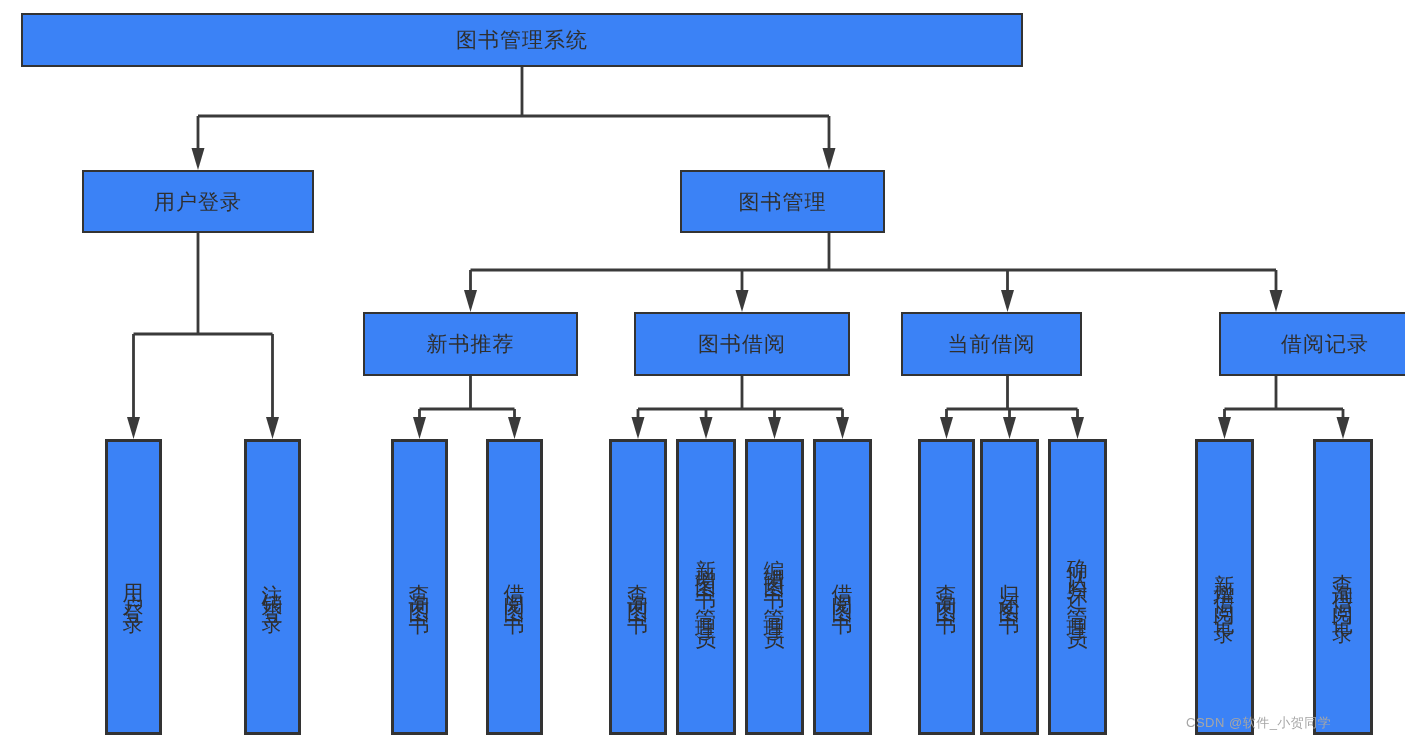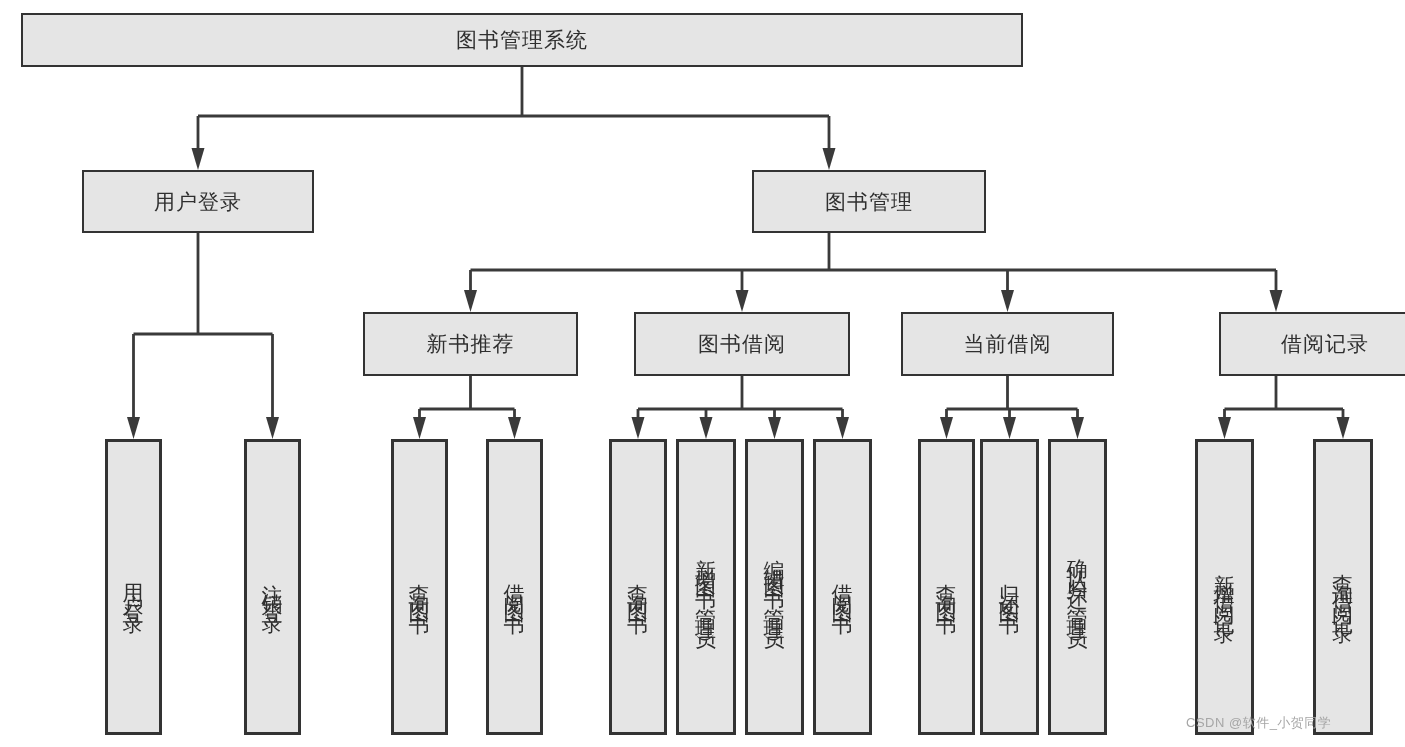--- a/index.html
+++ b/index.html
@@ -14,21 +14,21 @@
     color: #2f2f2f;
   }
   .connectors {
     position: absolute;
     left: 0; top: 0;
     width: 1405px; height: 747px;
   }
   .box {
     position: absolute;
     box-sizing: border-box;
-    background: #e5e5e5;
+    background: #3b82f6;
     border: 2.5px solid #333333;
     display: flex;
     align-items: center;
     justify-content: center;
     font-size: 21px;
     letter-spacing: 1px;
     color: #2f2f2f;
     z-index: 2;
   }
   .leaf {
@@ -90,31 +90,31 @@
     </g>
   </svg>
 
   <div class="box" style="left:21px; top:13px; width:1002px; height:54px;">
     <span>图书管理系统</span>
   </div>
 
   <div class="box" style="left:82px; top:170px; width:232px; height:63px;">
     <span>用户登录</span>
   </div>
-  <div class="box" style="left:752px; top:170px; width:234px; height:63px;">
+  <div class="box" style="left:680px; top:170px; width:205px; height:63px;">
     <span>图书管理</span>
   </div>
 
   <div class="box" style="left:363px; top:312px; width:215px; height:64px;">
     <span>新书推荐</span>
   </div>
   <div class="box" style="left:634px; top:312px; width:216px; height:64px;">
     <span>图书借阅</span>
   </div>
-  <div class="box" style="left:901px; top:312px; width:213px; height:64px;">
+  <div class="box" style="left:901px; top:312px; width:181px; height:64px;">
     <span>当前借阅</span>
   </div>
   <div class="box" style="left:1219px; top:312px; width:212px; height:64px;">
     <span>借阅记录</span>
   </div>
 
   <div class="box leaf" style="left:105px; top:439px; width:57px; height:296px;">
     <span class="vtext">用户登录</span>
   </div>
   <div class="box leaf" style="left:244px; top:439px; width:57px; height:296px;">

